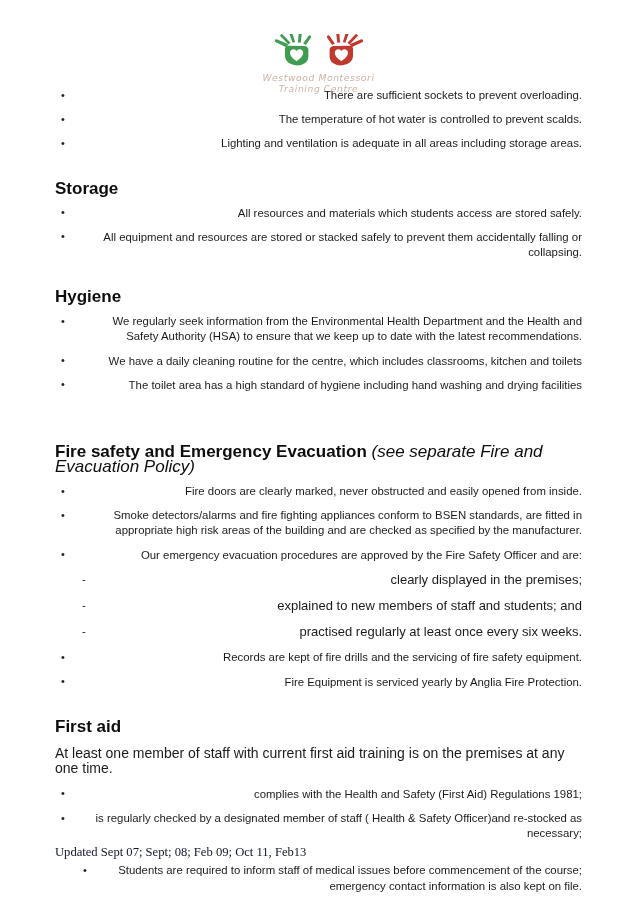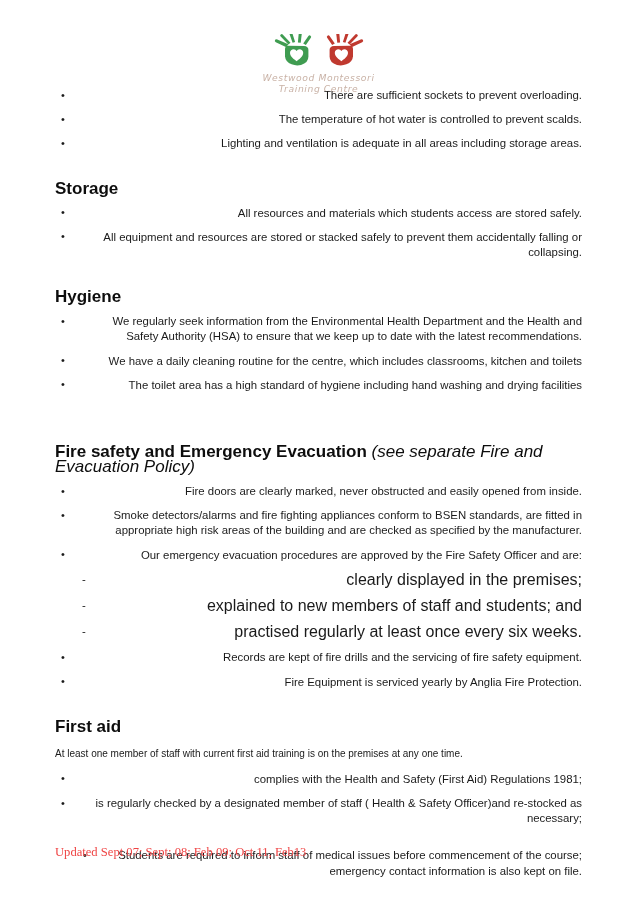--- a/index.html
+++ b/index.html
@@ -51,21 +51,21 @@
 
   
   .content {
     position: absolute;
     top: 88px;
     left: 55px;
     width: 527px;
   }
 
   .para {
-    font-size: 10px;
+    font-size: 14px;
     line-height: 15px;
     margin: 12px 0 11px 0;
     color: #1a1a1a;
   }
 
   h2.section-head {
     font-size: 17px;
     font-weight: bold;
     line-height: 15px;
     margin: 0 0 10px 0;
@@ -99,21 +99,21 @@
     font-size: 11px;
     color: #1a1a1a;
   }
 
   ul.dashes {
     margin: 9px 0 9px 0;
   }
   ul.dashes > li {
     position: relative;
     padding-left: 47px;
-    font-size: 16px;
+    font-size: 13px;
     line-height: 15.2px;
     margin-bottom: 11px;
     color: #1a1a1a;
   }
   ul.dashes > li::before {
     content: "-";
     position: absolute;
     left: 27px;
     top: 0;
     font-size: 11.4px;
@@ -134,21 +134,21 @@
   .gap-md { height: 20px; }
   .gap-lg { height: 29px; }
 
   .footer-note {
     position: absolute;
     left: 55px;
     top: 845px;
     font-family: "Liberation Serif", serif;
     font-size: 12.6px;
     line-height: 15px;
-    color: #ef4444;
+    color: #0f172a;
   }
 </style>
 </head>
 <body>
 
 <div class="page">
 
   <div class="logo-block">
     <div class="logo-hands">
       <svg width="92" height="34" viewBox="0 0 92 34" xmlns="http://www.w3.org/2000/svg">

